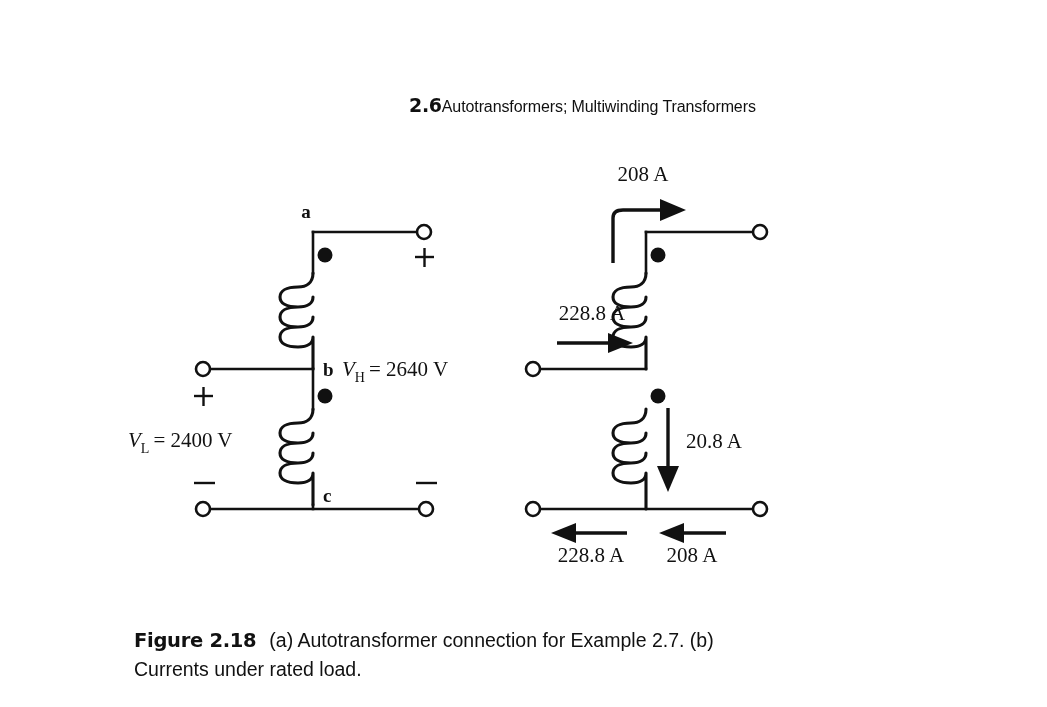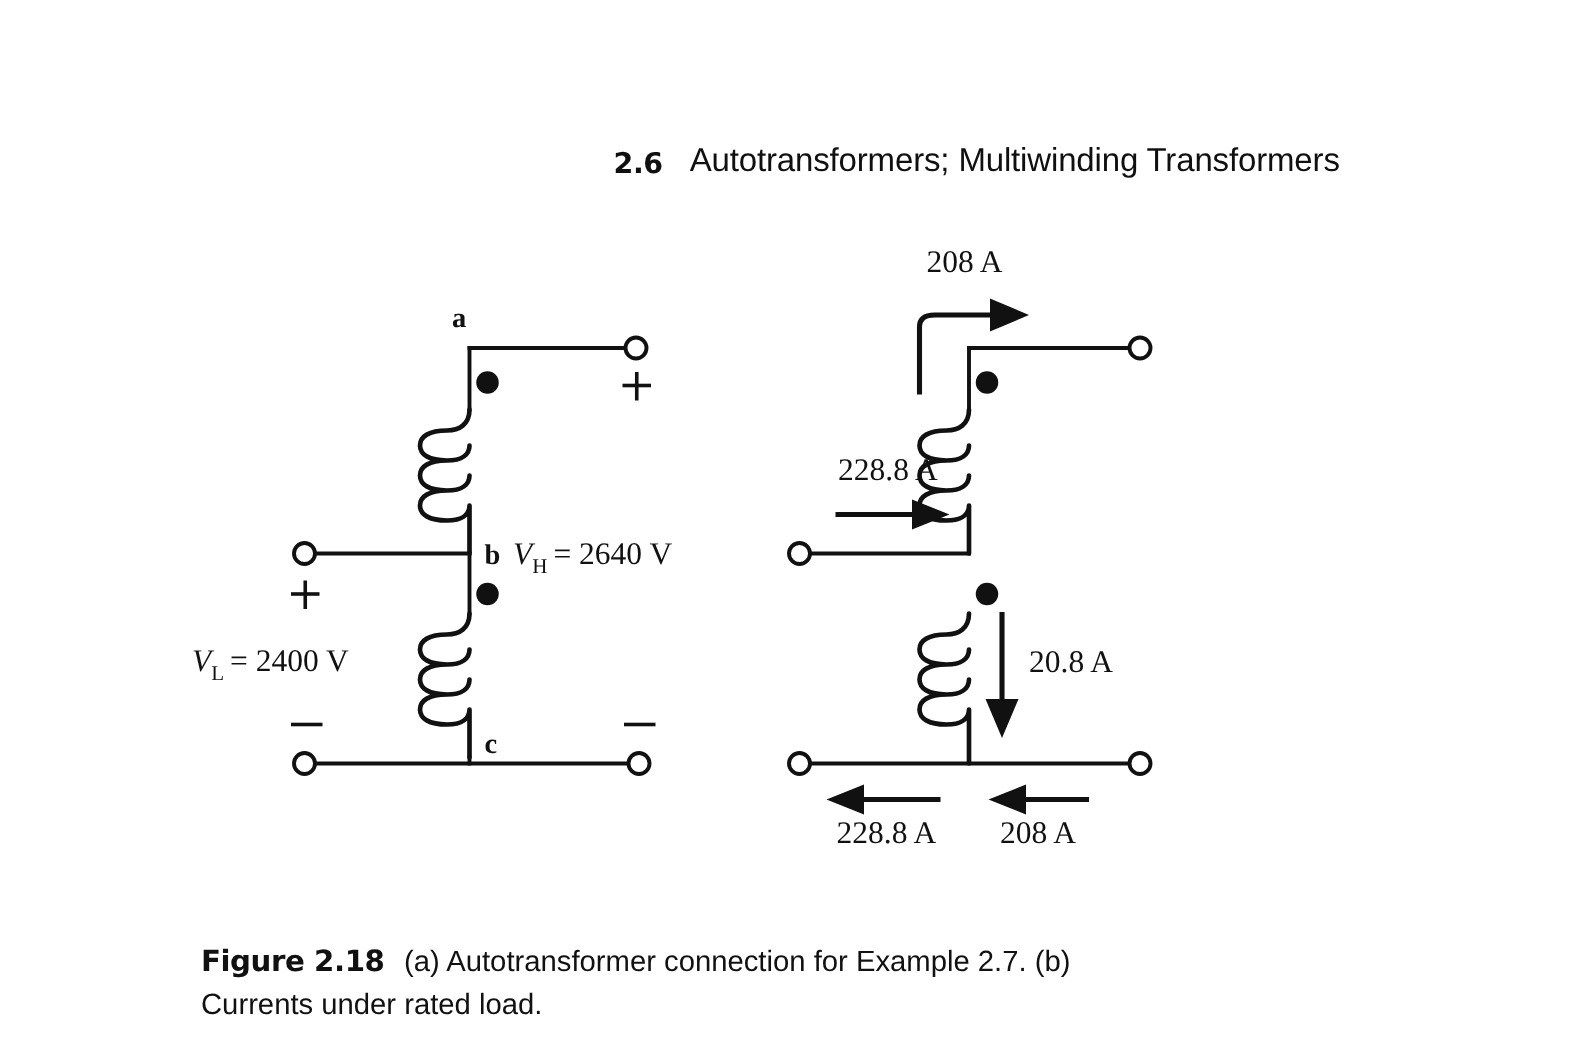--- a/index.html
+++ b/index.html
@@ -26,22 +26,21 @@
     white-space: nowrap;
   }
   #section-header .sec-num {
     font-family: "DejaVu Sans", sans-serif;
     font-weight: bold;
     font-size: 19px;
     letter-spacing: -0.3px;
   }
   #section-header .sec-title {
     font-family: "Liberation Sans", sans-serif;
-    font-size: 22px;
-    margin-left: 18px;
+    font-size: 16px;
     letter-spacing: -0.1px;
   }
 
   
   #figure-area {
     position: absolute;
     left: 0;
     top: 150px;
     width: 1047px;
     height: 440px;

